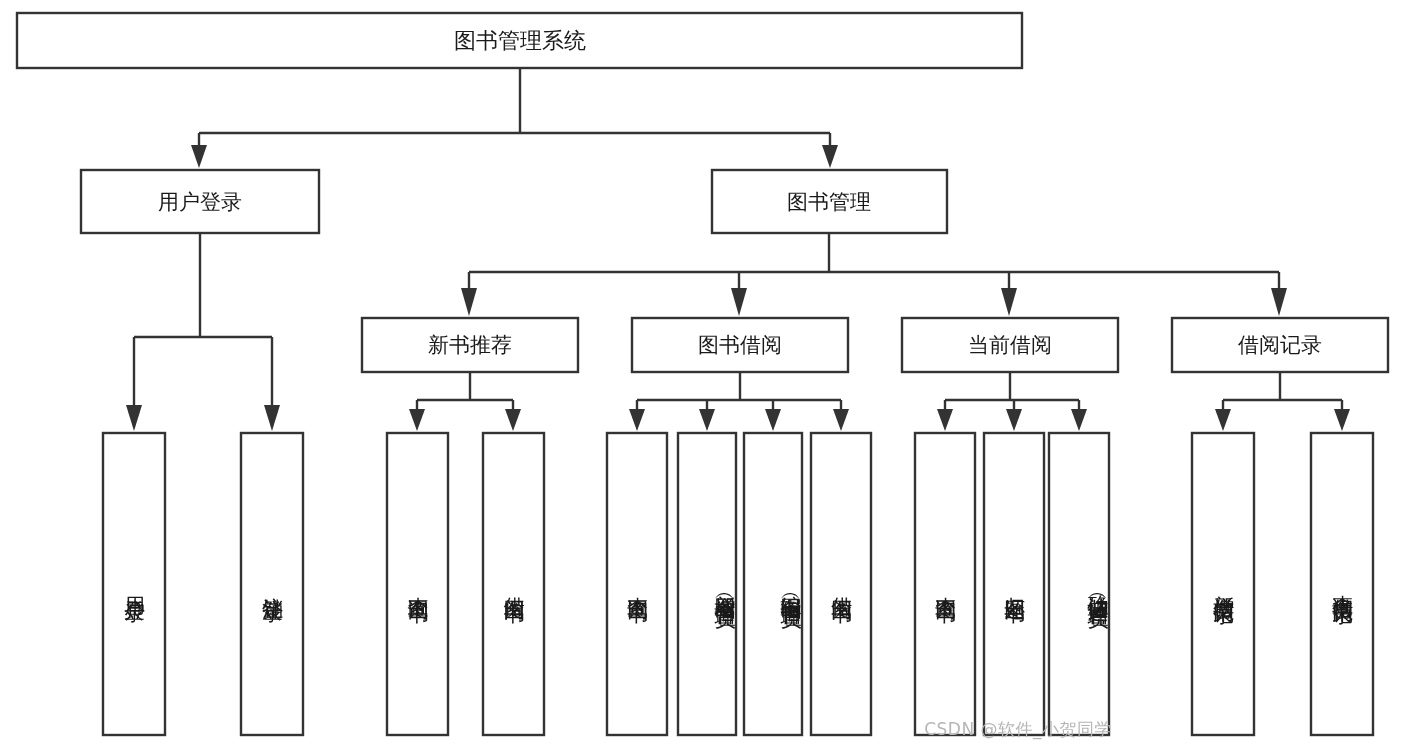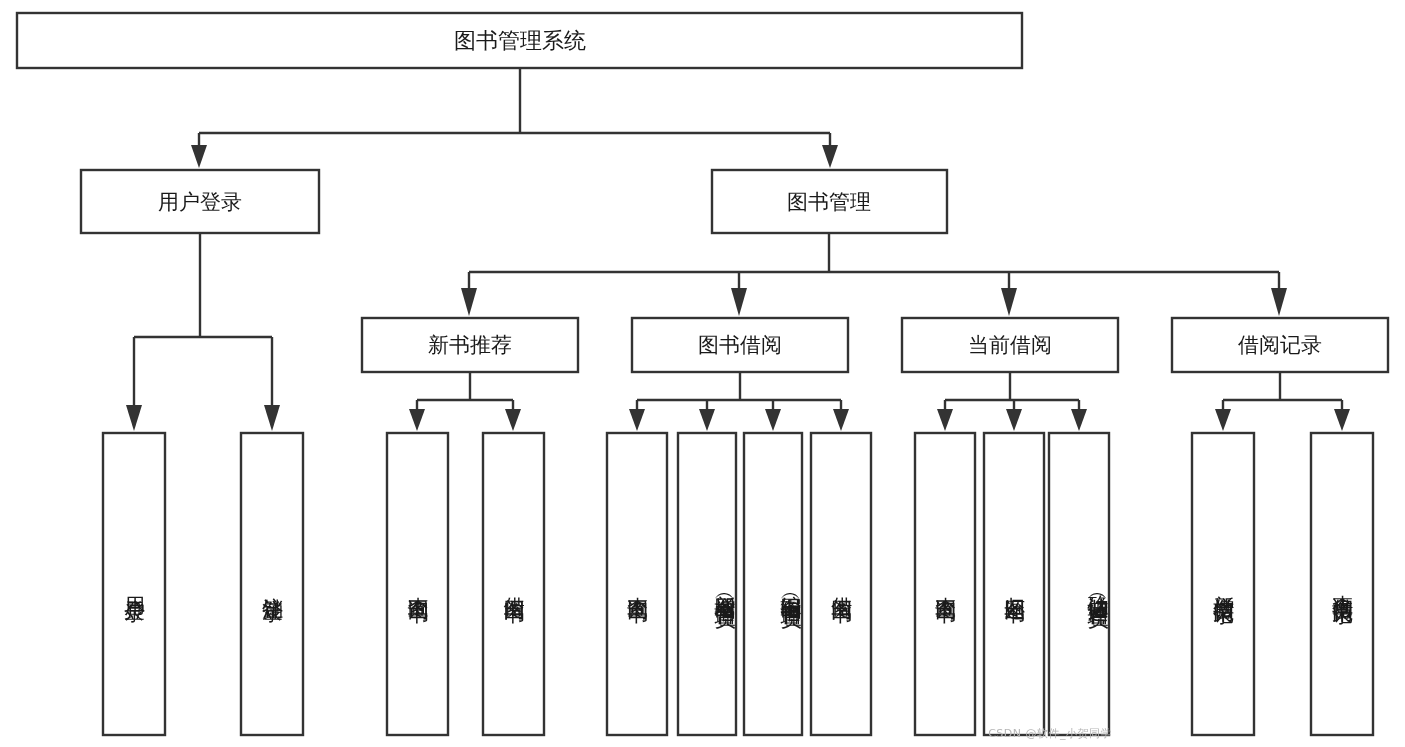--- a/index.html
+++ b/index.html
@@ -70,21 +70,21 @@
     justify-content: center;
     text-align: center;
     pointer-events: none;
     white-space: nowrap;
   }
   .watermark {
     position: absolute;
     right: 8px;
     bottom: 6px;
     font-family: "DejaVu Sans", "Liberation Sans", sans-serif;
-    font-size: 11px;
+    font-size: 17px;
     color: #b6b6b6;
     letter-spacing: 0.5px;
     white-space: nowrap;
   }
 </style>
 </head>
 <body>
 
 <div id="diagram-root">
 

